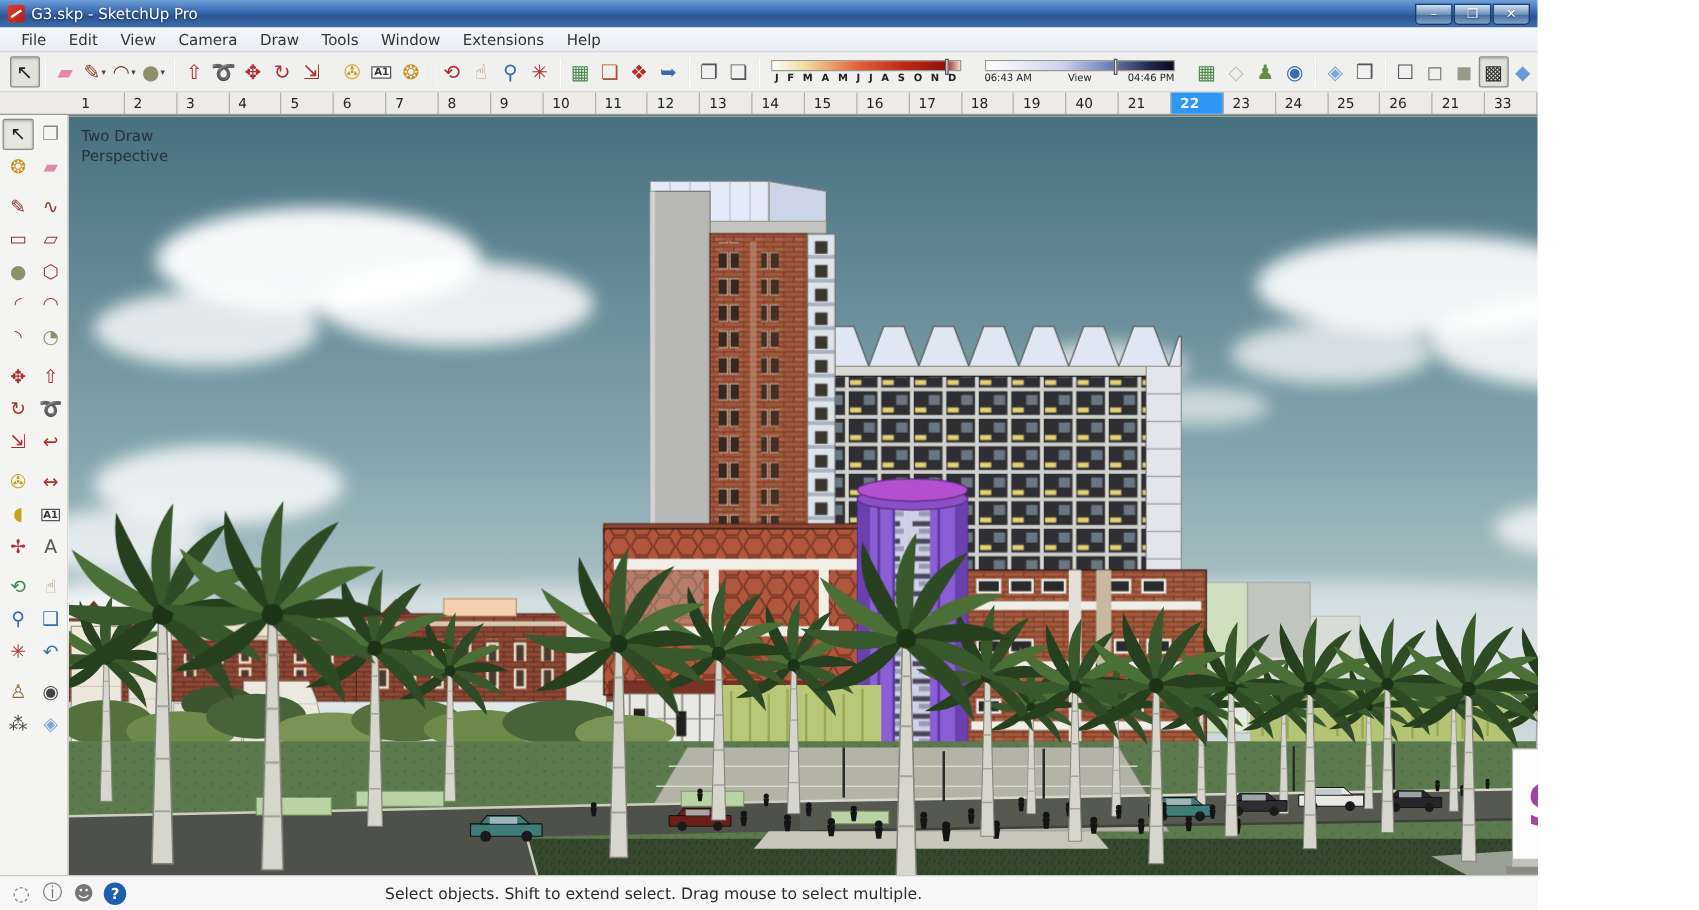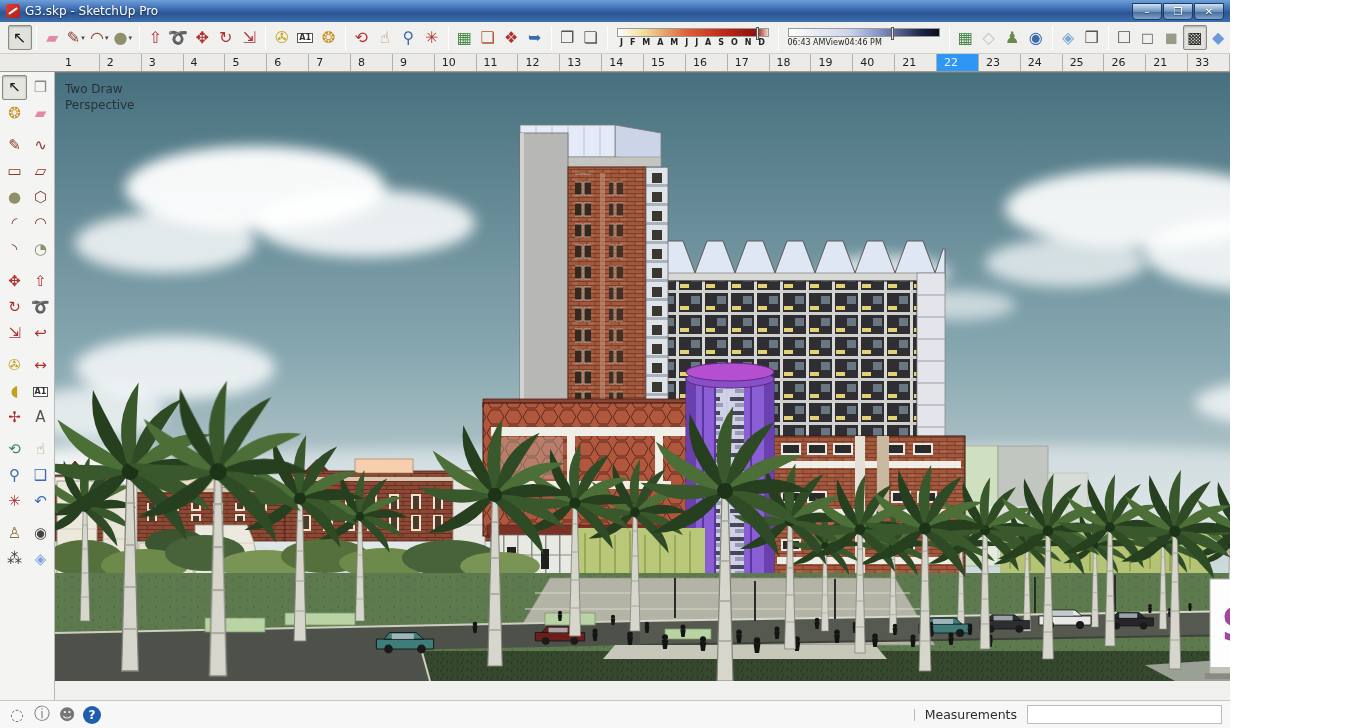--- a/index.html
+++ b/index.html
@@ -35,29 +35,29 @@
   .tb-btn .glyph { font-size:16px; line-height:1; }
   .tb-btn .glyph.txt { font-size:8px; font-weight:bold; border:1px solid #555; padding:0 1px; background:#fff; }
   .tb-btn .dd { font-size:7px; color:#444; margin-left:1px; }
   .slider-ctl { display:flex; flex-direction:column; justify-content:center; margin:0 5px; }
   .slider-bar { position:relative; width:152px; height:9px; border:1px solid #9a9a94; }
   .month-fill { width:100%; height:100%;
     background:linear-gradient(90deg,#fdfdfb 0%,#f2dc9a 18%,#e0633a 45%,#c22818 70%,#8e1210 92%,#f0d8cc 100%); }
   .time-fill { width:100%; height:100%;
     background:linear-gradient(90deg,#ffffff 0%,#cdd4ec 40%,#7d8cc4 62%,#1d2547 88%,#0a0d1f 100%); }
   .slider-handle { position:absolute; top:-2px; width:3px; height:13px; background:#e8e8e4; border:1px solid #555; }
-  .slider-labels { display:flex; justify-content:flex-start; font-size:8px; color:#222; margin-top:1px; width:152px; }
+  .slider-labels { display:flex; justify-content:space-between; font-size:8px; color:#222; margin-top:1px; width:152px; }
   .month-letters { display:flex; justify-content:space-around; font-size:8px; font-weight:bold; color:#222; margin-top:1px; width:152px; }
 
   
   .scene-tabs { height:18px; background:#edebe7; border-bottom:1px solid #9a9a94; display:flex;
     align-items:stretch; padding-left:58px; }
   .scene-tab { width:42px; display:flex; align-items:center; padding-left:7px; font-size:11px; color:#222;
     border-right:1px solid #b0b0aa; }
-  .scene-tab.active { background:#2e97f5; color:#eaf4ff; }
+  .scene-tab.active { background:#2e97f5; color:#eaf4ff;font-weight:bold; }
 
   
   .main-row { flex:1; display:flex; min-height:0; }
   .palette { width:55px; background:#f4f4f2; border-right:1px solid #b8b8b4; padding:3px 2px; }
   .pal-group { display:grid; grid-template-columns:25px 25px; gap:1px; margin-bottom:7px; }
   .pal-btn { width:25px; height:25px; display:flex; align-items:center; justify-content:center;
     border:1px solid transparent; border-radius:2px; }
   .pal-btn.pressed { border:1px solid #8a8a84; background:#e6e6e0; box-shadow:inset 0 1px 2px rgba(0,0,0,.25); }
   .pal-btn .glyph { font-size:15px; line-height:1; }
   .pal-btn .glyph.txt { font-size:8px; font-weight:bold; border:1px solid #555; padding:0 1px; background:#fff; }
@@ -85,20 +85,31 @@
   <div class="titlebar">
     <div class="logo"></div>
     <div class="title-text">G3.skp - SketchUp Pro</div>
     <div class="win-controls" id="win-controls">
         <div class="win-btn">–</div>
         <div class="win-btn">❐</div>
         <div class="win-btn">✕</div>
       </div>
   </div>
 
+  <div class="menubar" id="menu-bar">
+      <span class="menu-item">File</span>
+      <span class="menu-item">Edit</span>
+      <span class="menu-item">View</span>
+      <span class="menu-item">Camera</span>
+      <span class="menu-item">Draw</span>
+      <span class="menu-item">Tools</span>
+      <span class="menu-item">Window</span>
+      <span class="menu-item">Extensions</span>
+      <span class="menu-item">Help</span>
+    </div>
 
   <div class="toolbar" id="main-toolbar">
       <div class="tb-btn pressed">
         <span class="glyph" style="color: rgb(26, 26, 26);">↖</span>
       </div>
       <div class="tb-sep"></div>
       <div class="tb-btn">
         <span class="glyph" style="color: rgb(224, 138, 168);">▰</span>
       </div>
       <div class="tb-btn">
@@ -776,19 +787,15 @@
     </div>
   </div>
 
   <div class="statusbar">
     <span id="sb-icons" style="display:flex;align-items:center">
         <span class="sb-icon">◌</span>
         <span class="sb-icon">ⓘ</span>
         <span class="sb-icon">☻</span>
         <span class="sb-icon help">?</span>
       </span>
-    <span class="sb-right">
-      <span class="mini-div"></span>
-      <span class="measure-label">Measurements</span>
-      <input class="measure-input" value="" style="">
-    </span>
+    <span class="sb-message">Select objects. Shift to extend select. Drag mouse to select multiple.</span>
   </div>
 </div>
 
 </body></html>

